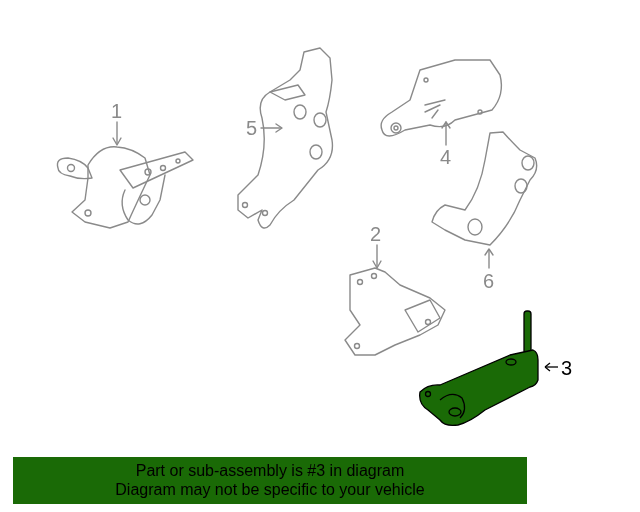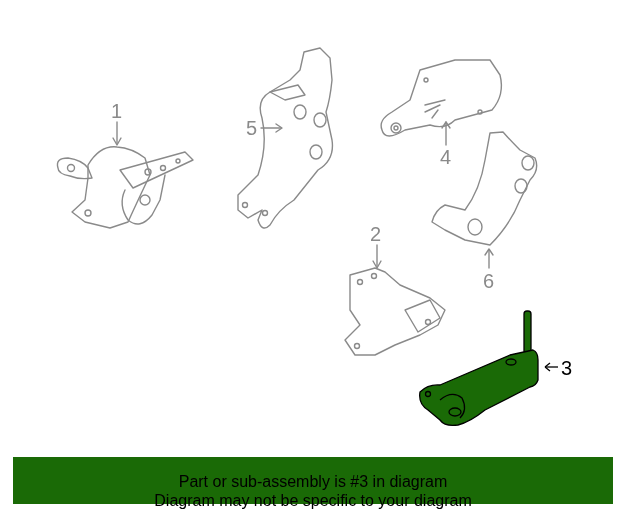--- a/index.html
+++ b/index.html
@@ -1,23 +1,23 @@
 <!DOCTYPE html>
 <html><head>
 <meta charset="utf-8">
 <style>
   html, body { margin: 0; padding: 0; background: #ffffff; }
   body { width: 640px; height: 512px; position: relative; overflow: hidden; font-family: "Liberation Sans", sans-serif; }
   .diagram { position: absolute; left: 0; top: 0; width: 640px; height: 512px; }
   .callout { position: absolute; font-size: 20px; color: #8a8a8a; line-height: 1; }
   .callout.active { color: #000000; }
   .banner {
-    position: absolute; left: 13px; top: 457px; width: 600px; height: 47px;
+    position: absolute; left: 13px; top: 457px; width: 514px; height: 47px;
     background: #1a6a06; color: #000000; text-align: center;
-    font-size: 16px; line-height: 19px; padding-top: 15px; box-sizing: border-box;
+    font-size: 16px; line-height: 19px; padding-top: 4px; box-sizing: border-box;
   }
   .banner div { white-space: nowrap; }
 </style>
 </head>
 <body>
 
 <svg class="diagram" viewBox="0 0 640 512" xmlns="http://www.w3.org/2000/svg">
   <g fill="none" stroke="#8a8a8a" stroke-width="1.4" stroke-linejoin="round" stroke-linecap="round">
 
     <g>
@@ -93,14 +93,14 @@
 
 <div class="callout" style="left:111px;top:101px;">1</div>
 <div class="callout" style="left:370px;top:224px;">2</div>
 <div class="callout active" style="left:561px;top:358px;">3</div>
 <div class="callout" style="left:440px;top:147px;">4</div>
 <div class="callout" style="left:246px;top:118px;">5</div>
 <div class="callout" style="left:483px;top:271px;">6</div>
 
 <div class="banner">
   <div>Part or sub-assembly is #3 in diagram</div>
-  <div>Diagram may not be specific to your diagram</div>
+  <div>Diagram may not be specific to your vehicle</div>
 </div>
 
 </body></html>

